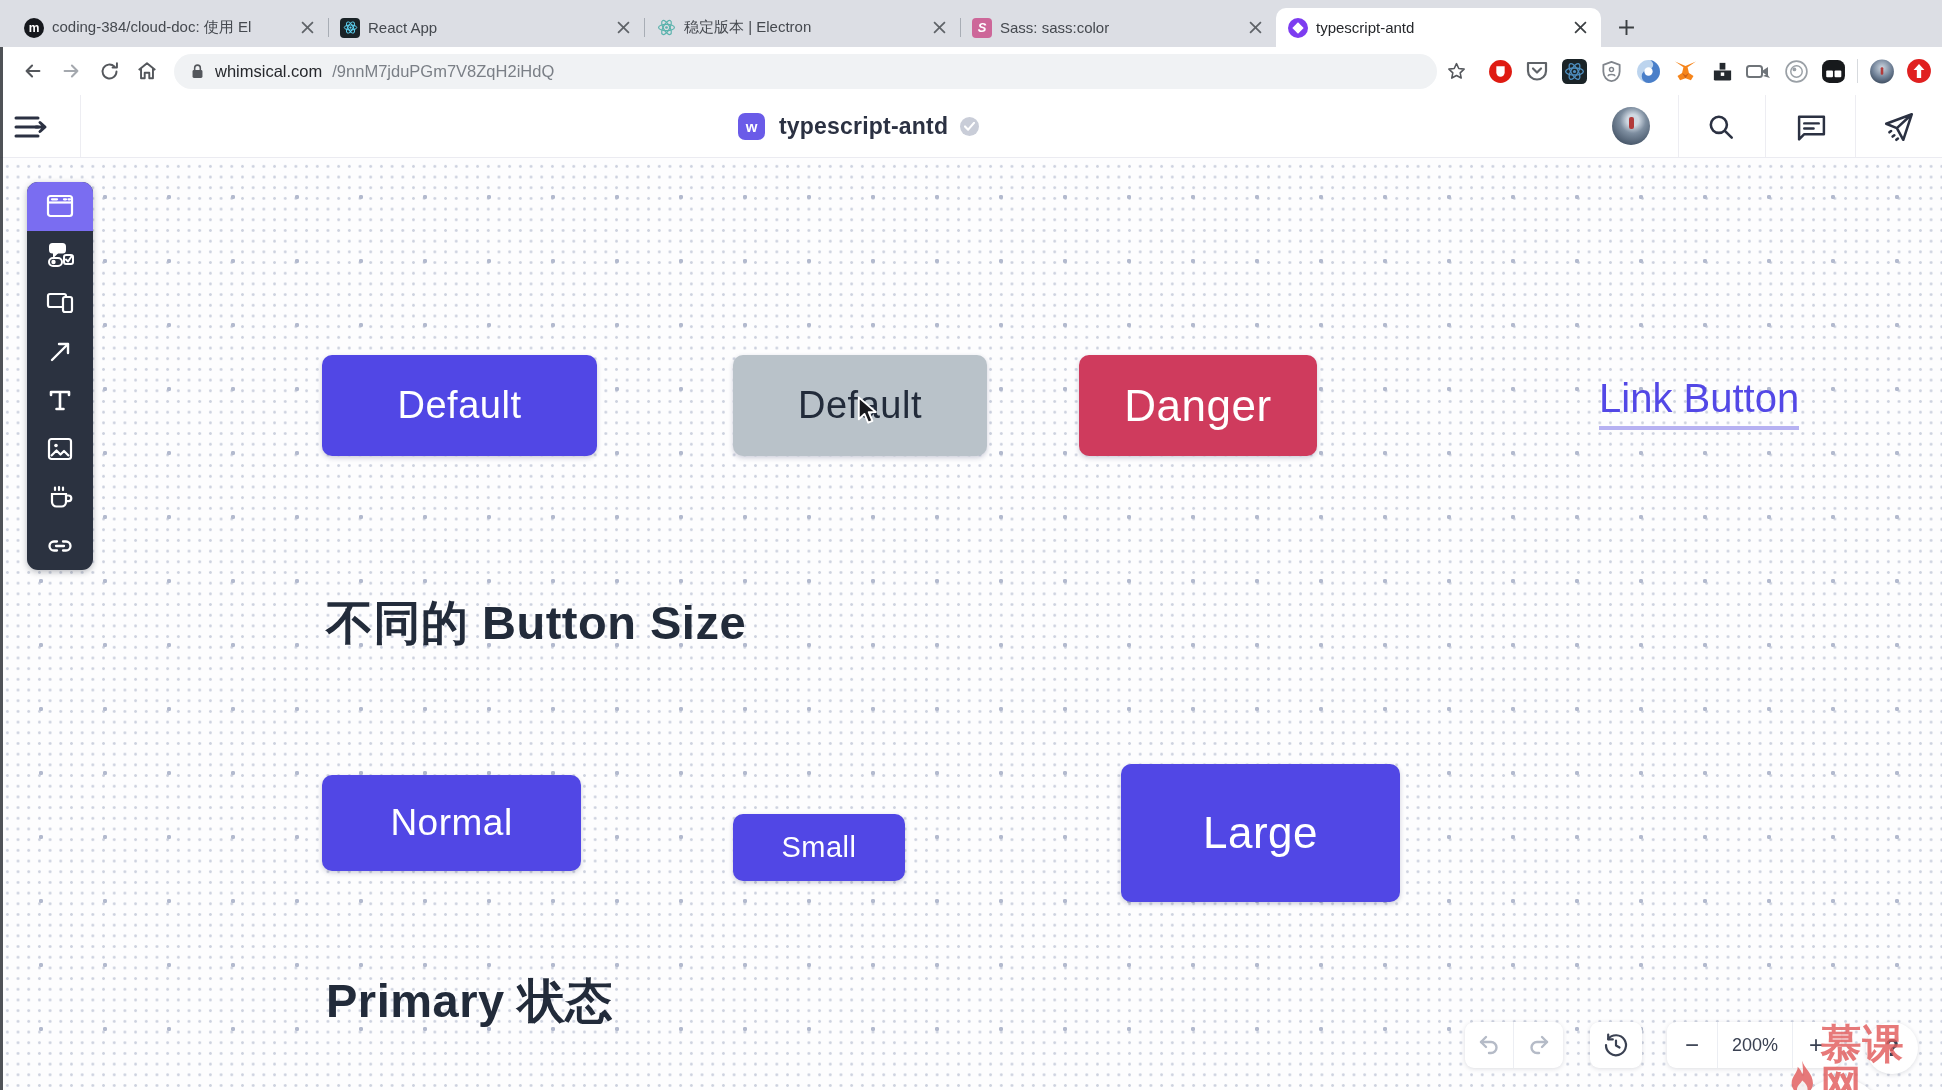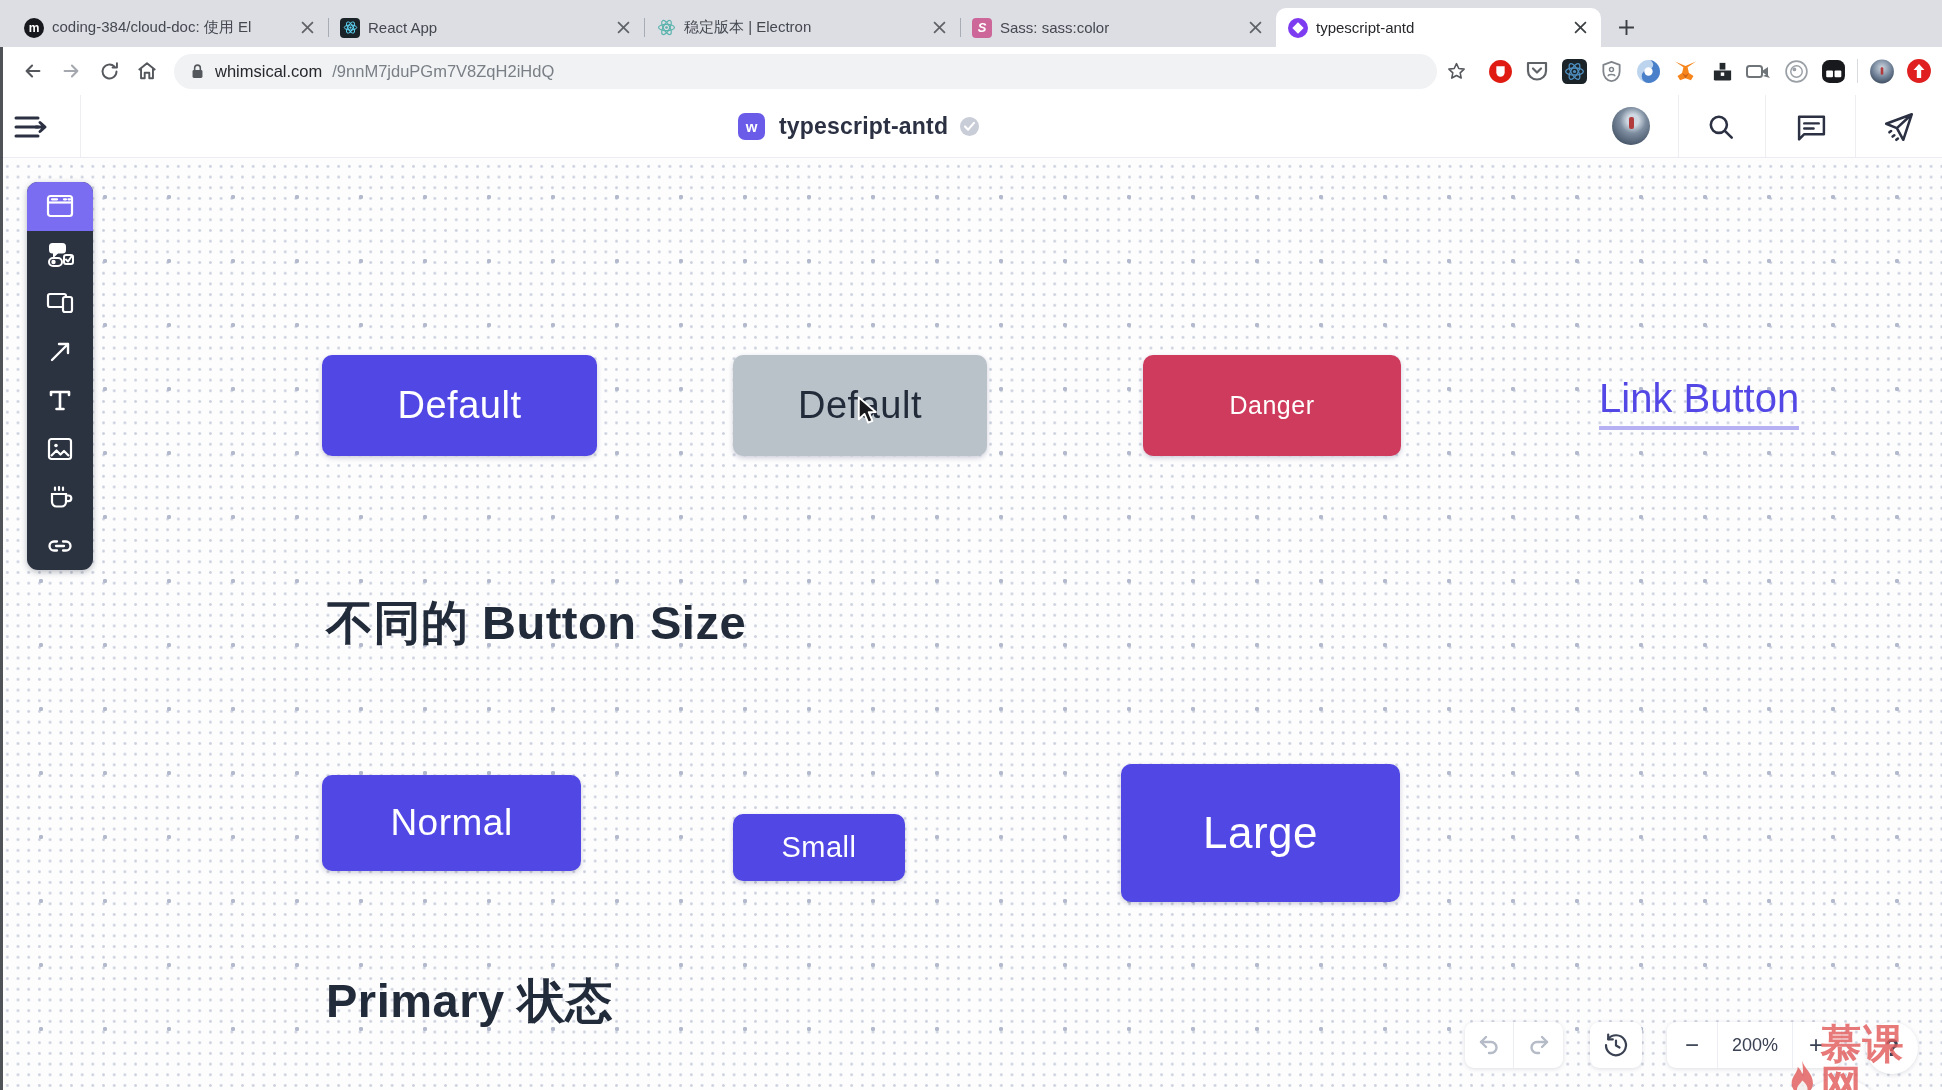--- a/index.html
+++ b/index.html
@@ -398,21 +398,21 @@
             <path d="M10 14 H18"></path>
           </svg>
       </div>
     </div>
 
     <div class="cv-h" style="left:326px;top:434px;">不同的 Button Size</div>
     <div class="cv-h" style="left:326px;top:812px;">Primary 状态</div>
 
     <div class="cv-btn" style="left:322px;top:197px;width:275px;height:101px;background:#5147e5;font-size:38px;">Default</div>
     <div class="cv-btn" style="left:733px;top:197px;width:254px;height:101px;background:#b9c2c9;color:#222b3a;font-size:38px;">Default</div>
-    <div class="cv-btn" style="left:1143px;top:197px;width:258px;height:101px;background:#cf3b5d;font-size:25px;">Danger</div>
+    <div class="cv-btn" style="left:1079px;top:197px;width:238px;height:101px;background:#cf3b5d;font-size:44px;">Danger</div>
     <div class="cv-link" style="left:1599px;top:218px;">Link Button</div>
 
     <div class="cv-btn" style="left:322px;top:617px;width:259px;height:96px;background:#5147e5;font-size:37px;">Normal</div>
     <div class="cv-btn" style="left:733px;top:632px;width:172px;height:67px;background:#5147e5;font-size:29px;margin-top:24px;">Small</div>
     <div class="cv-btn" style="left:1121px;top:606px;width:279px;height:138px;background:#5147e5;font-size:44px;">Large</div>
 
     <span class="cursor" style="left:856px;top:238px;">
       <svg width="26" height="30" viewBox="0 0 17 22">
           <path d="M1 1 L1 17 L5.2 13.2 L7.9 19.6 L11 18.2 L8.3 11.9 L13.5 11.7 Z" fill="#17181c" stroke="#fff" stroke-width="1.4" stroke-linejoin="round"></path>
         </svg>

